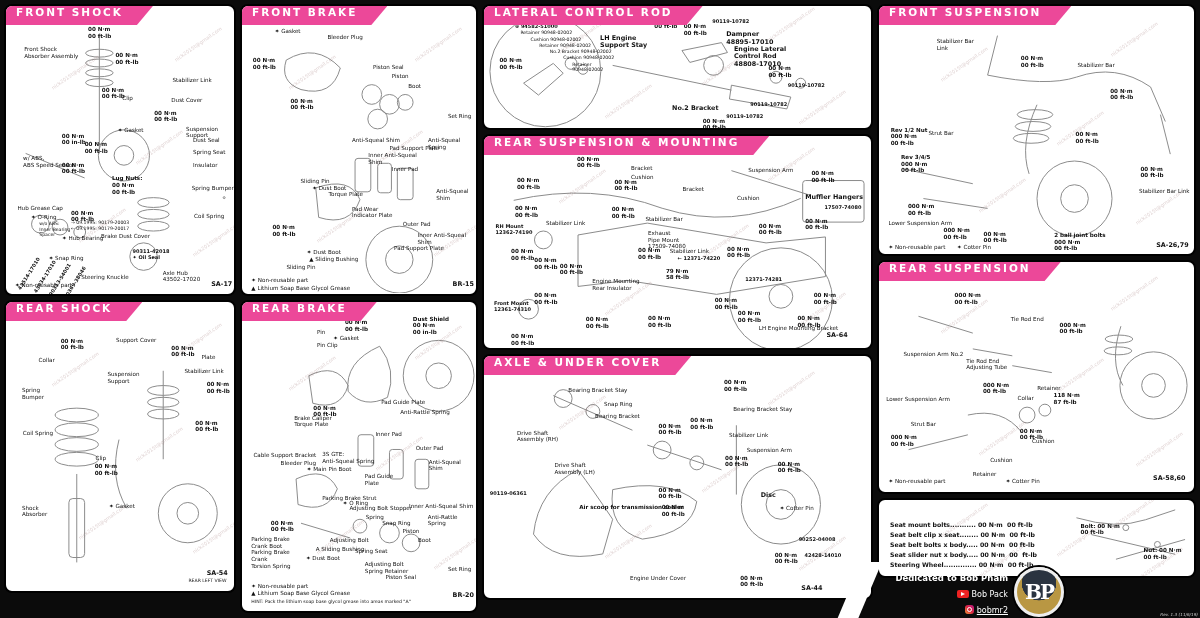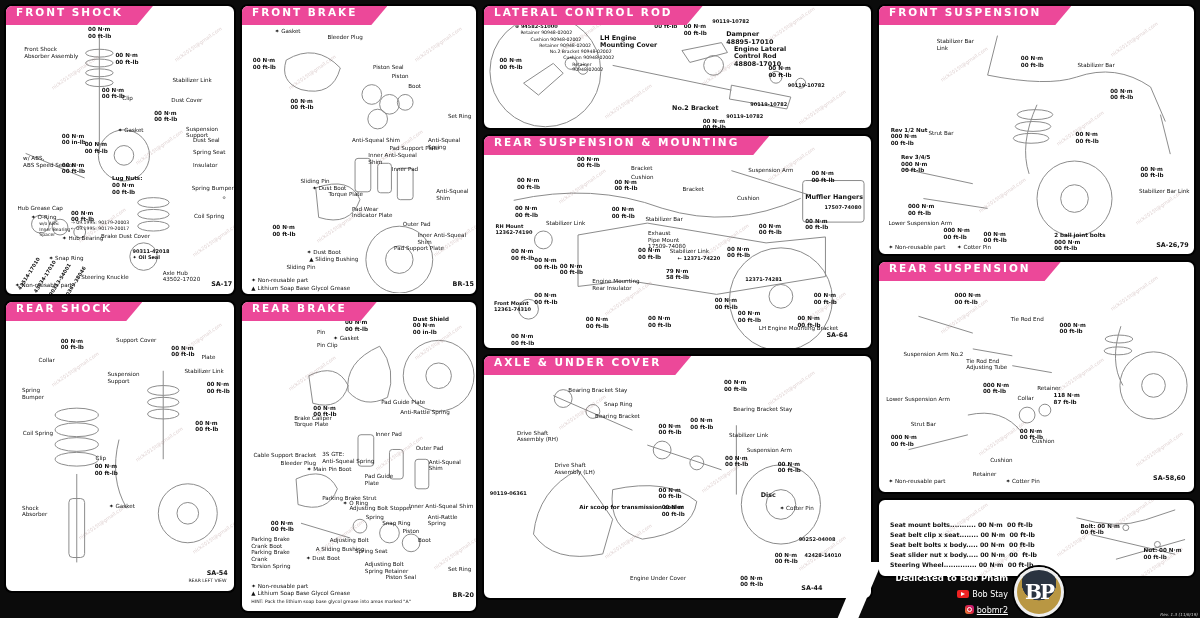--- a/index.html
+++ b/index.html
@@ -212,21 +212,21 @@
       <div class="lbl sm" style="left: 9.4%; top: 20%;">Retainer 90948-02002</div>
       <div class="lbl sm" style="left: 12%; top: 25.4%;">Cushion 90948-02002</div>
       <div class="lbl sm" style="left: 14.3%; top: 30.4%;">Retainer 90948-02002</div>
       <div class="lbl sm" style="left: 17%; top: 35%;">No.2 Bracket 90948-02002</div>
       <div class="lbl sm" style="left: 20.5%; top: 40.4%;">Cushion 90948-02002</div>
       <div class="lbl sm" style="left: 22.8%; top: 45.6%;">Retainer
 90948-02002</div>
       <div class="lbl torq" style="left: 4%; top: 42%;">00 N·m
 00 ft-lb</div>
       <div class="lbl big" style="left: 30%; top: 23.5%;">LH Engine
-Mounting Cover</div>
+Support Stay</div>
       <div class="lbl torq" style="left: 44%; top: 8.5%;">00 N·m
 00 ft-lb</div>
       <div class="lbl torq" style="left: 51.6%; top: 14%;">00 N·m
 00 ft-lb</div>
       <div class="lbl num" style="left: 59%; top: 10.5%;">90119-10782</div>
       <div class="lbl big" style="left: 62.6%; top: 20.5%;">Dampner
 48895-17010</div>
       <div class="lbl big" style="left: 64.6%; top: 32.5%;">Engine Lateral
 Control Rod
 48808-17010</div>
@@ -662,19 +662,19 @@
       <span class="wm" style="left: 55%; top: 48%;">nick2015t@gmail.com</span>
       <span class="wm" style="left: 30%; top: 75%;">nick2015t@gmail.com</span>
       <span class="wm" style="left: 72%; top: 12%;">nick2015t@gmail.com</span>
       <span class="wm" style="left: 80%; top: 80%;">nick2015t@gmail.com</span>
     </div>
 </section>
 
 <div class="footer">
   <div class="slash"></div>
   <div class="dedic">Dedicated to Bob Pham</div>
-  <div class="social yt"><span class="icon-yt"></span><span>Bob Stay</span></div>
+  <div class="social yt"><span class="icon-yt"></span><span>Bob Pack</span></div>
   <div class="social ig"><span class="icon-ig"></span><span>bobmr2</span></div>
   <div class="badge">
       <span>BP</span>
     </div>
   <div class="rev">Rev. 1.3 (11/6/19)</div>
 </div>
 
 </body></html>

